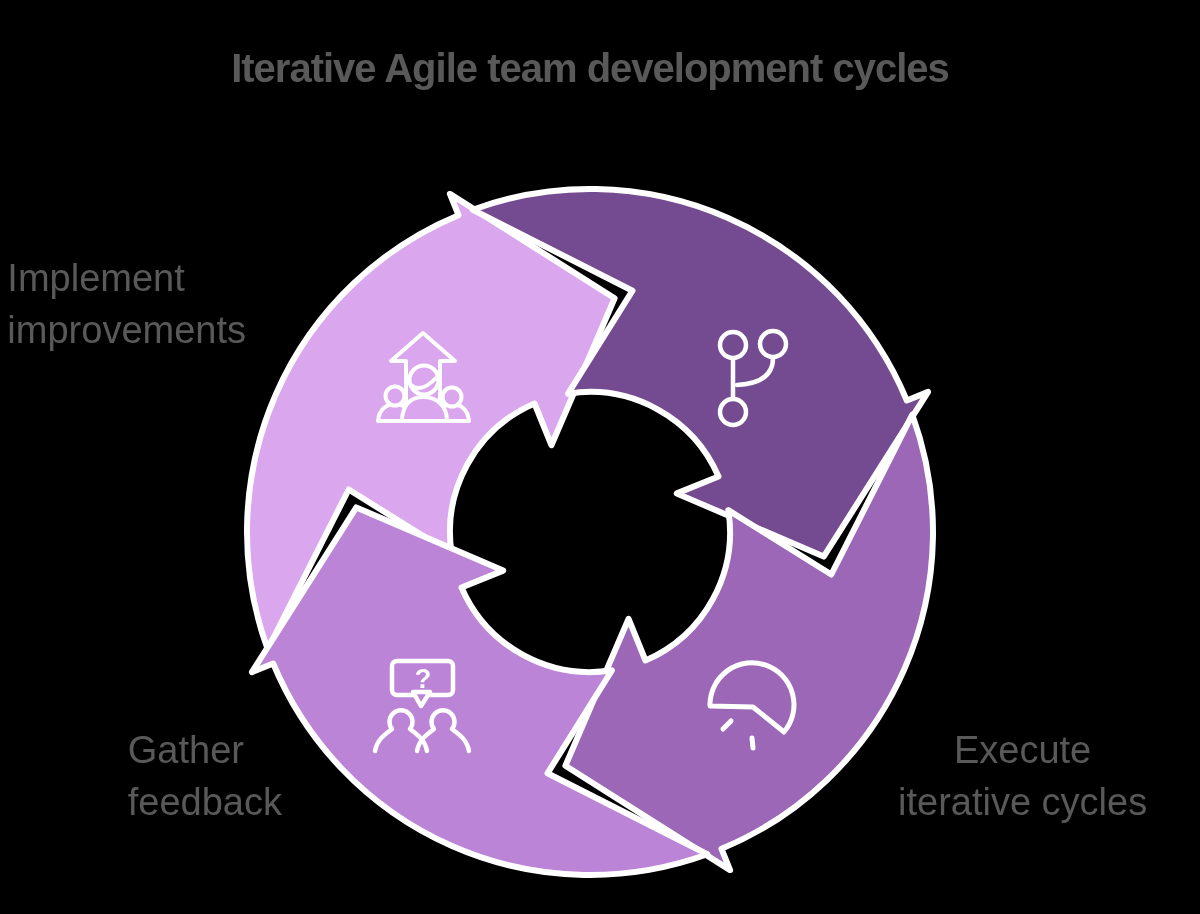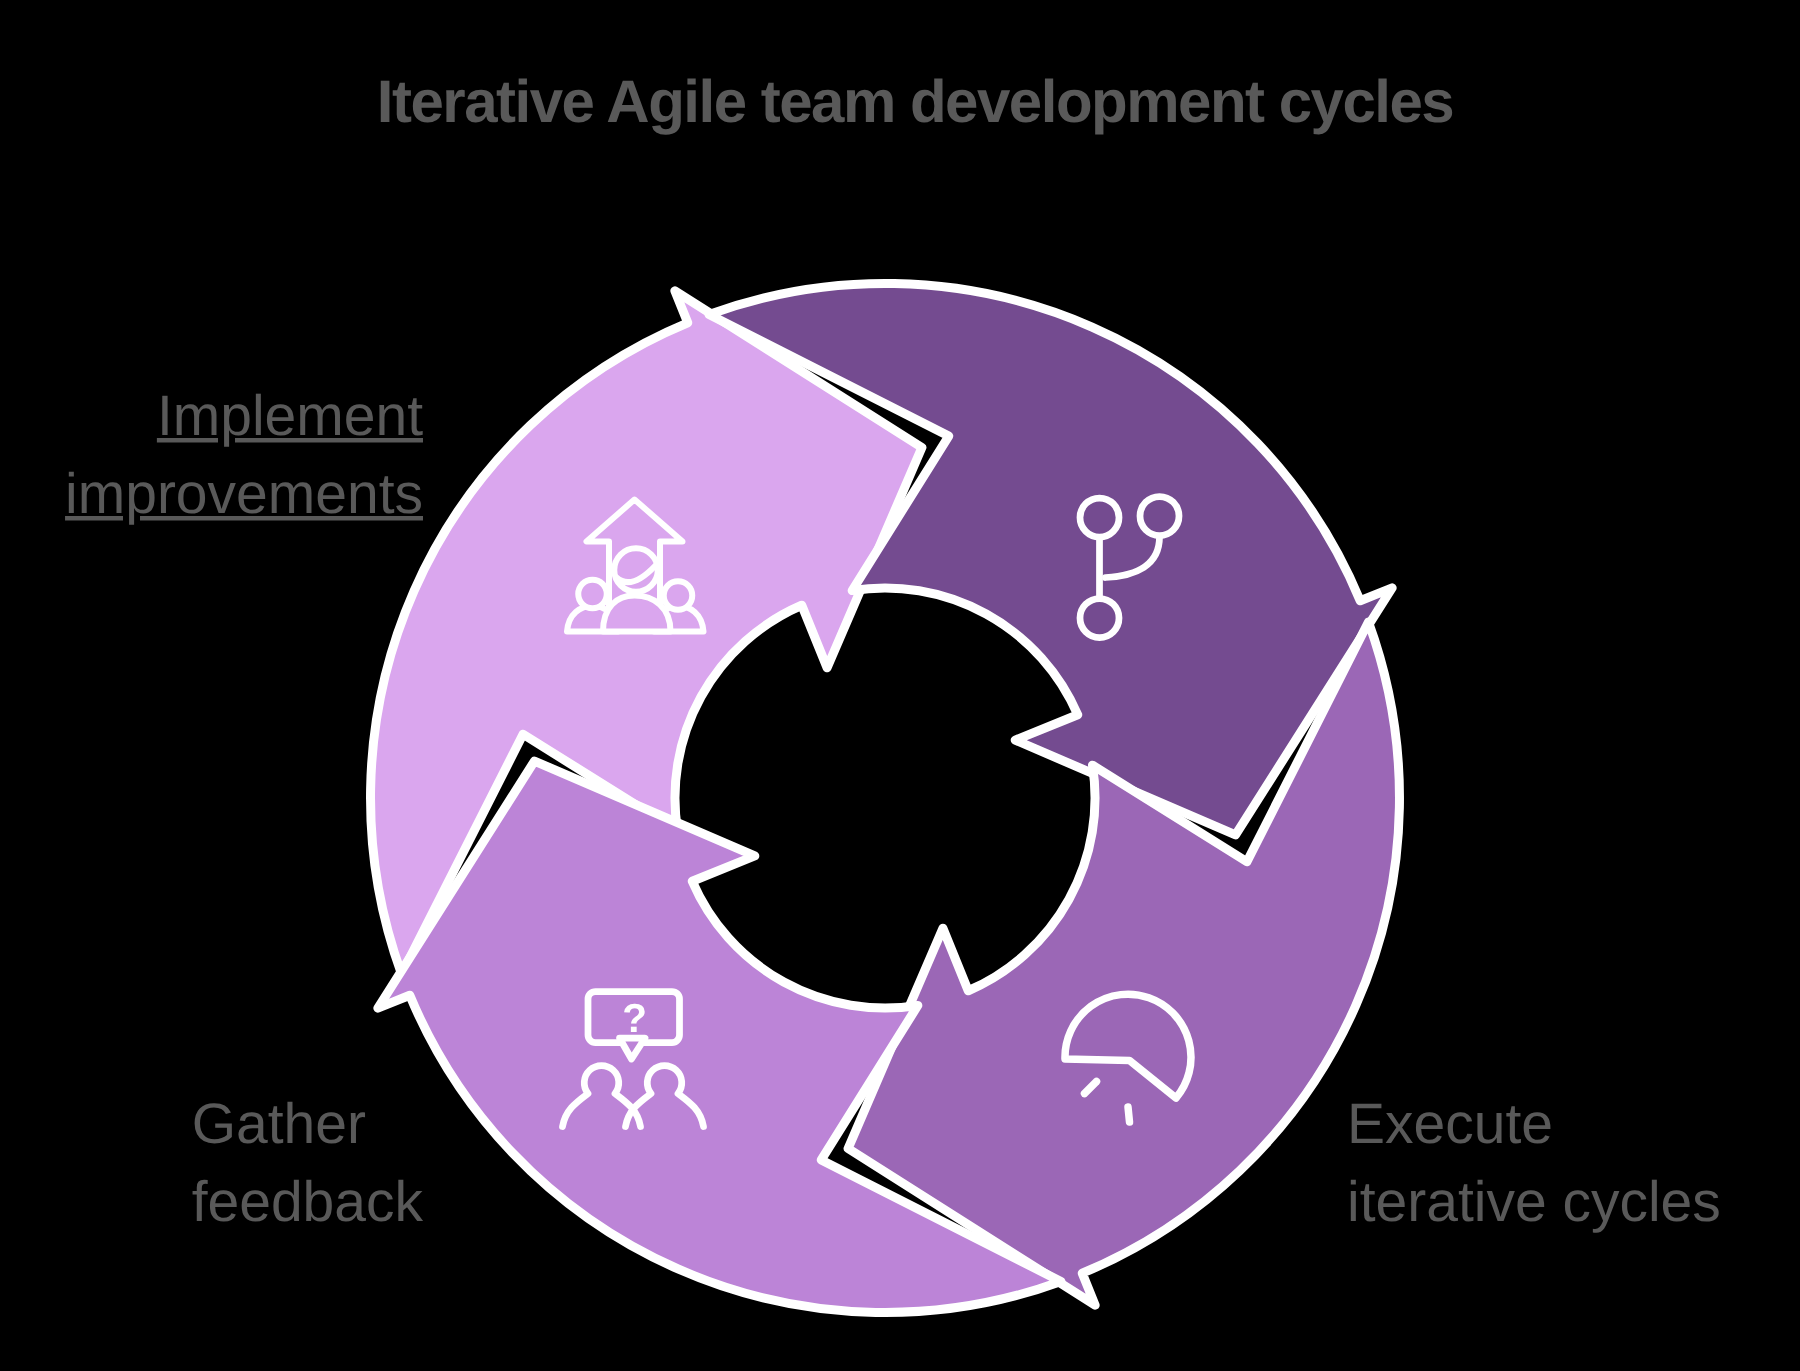--- a/index.html
+++ b/index.html
@@ -10,33 +10,32 @@
     overflow:hidden;
     font-family:"Liberation Sans",sans-serif;
   }
   .stage{position:absolute;inset:0;}
   .title{
     position:absolute;top:44px;left:0;width:1180px;
     text-align:center;
     font:700 40px/48px "Liberation Sans",sans-serif;
     letter-spacing:-1px;
     color:#595959;
-    padding-left:20px;
   }
   .diagram-svg{position:absolute;top:0;left:0;}
   .step-label{
     position:absolute;
     font:400 38px/52px "Liberation Sans",sans-serif;
     color:#595959;
     white-space:pre-line;
   }
   .lbl-top-right{left:898px;top:252px;text-align:left;}
-  .lbl-bottom-right{left:898px;top:724px;text-align:left;}
+  .lbl-bottom-right{left:898px;top:724px;text-align:center;}
   .lbl-bottom-left{right:918px;top:724px;text-align:left;}
-  .lbl-top-left{right:918px;top:252px;text-align:right;text-decoration:underline;}
+  .lbl-top-left{right:954px;top:252px;}
 </style>
 </head>
 <body>
 
 <div class="stage">
 
   <div class="title">Iterative Agile team development cycles</div>
 
   <svg class="diagram-svg" width="1200" height="914" viewBox="0 0 1200 914">
     <defs>

